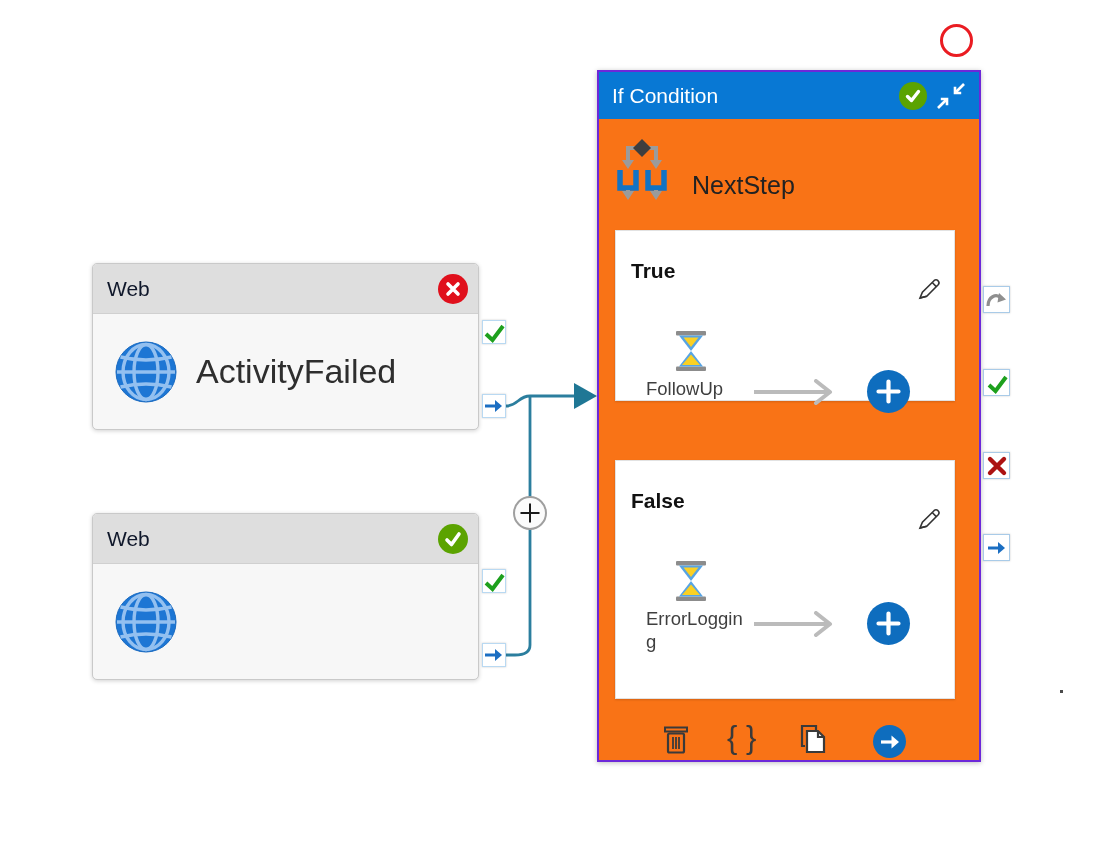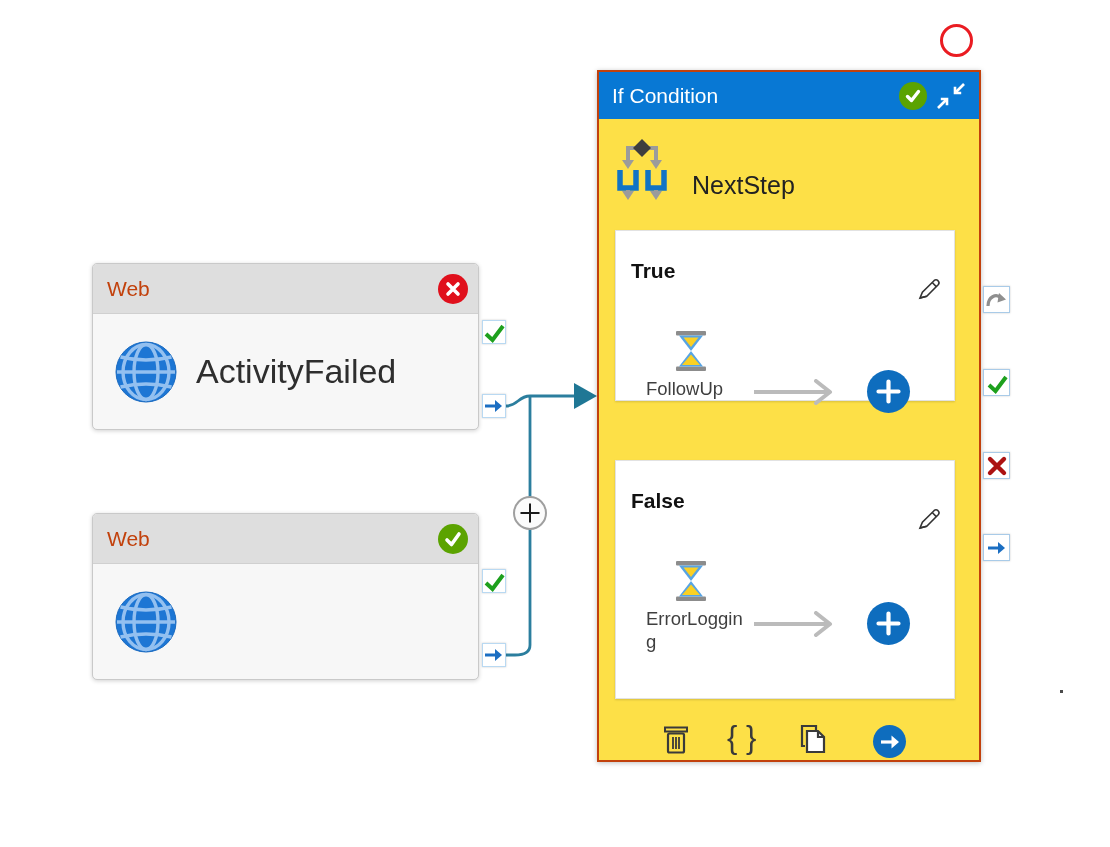--- a/index.html
+++ b/index.html
@@ -9,40 +9,40 @@
   }
   svg{display:block}
   
   .connectors{position:absolute;left:0;top:0;pointer-events:none;}
 
   
   .web-box{position:absolute;left:92px;width:385px;height:165px;background:#f7f7f7;
     border:1px solid #c9c9c9;border-radius:5px;box-shadow:0 1px 4px rgba(0,0,0,.18);}
   .web-header{height:49px;background:#dedede;border-radius:4px 4px 0 0;
     display:flex;align-items:center;padding:0 10px 0 14px;border-bottom:1px solid #d0d0d0;}
-  .web-title{font-size:21px;color:#c2410c;flex:1;}
+  .web-title{font-size:21px;color:#0f172a;flex:1;}
   .status-circle{width:30px;height:30px;border-radius:50%;display:flex;align-items:center;justify-content:center;flex:0 0 auto;}
   .status-red{background:#e0101c}
   .status-green{background:#5ba300}
   .web-body{display:flex;align-items:center;height:115px;padding-left:22px;}
   .web-name{font-size:34px;color:#2e2e2e;margin-left:19px;white-space:nowrap;}
 
   
   .port{position:absolute;width:24px;height:24px;background:#ffffff;border:1px solid #b9d9f2;
     box-shadow:0 0 2px rgba(0,0,0,.2);display:flex;align-items:center;justify-content:center;box-sizing:border-box;}
   .port-lg{width:27px;height:27px;border:1px solid #a9cbe8;}
 
   
   .line-plus{position:absolute;left:513px;top:496px;width:34px;height:34px;border-radius:50%;
     background:#fbfbfb;border:2px solid #9f9f9f;box-sizing:border-box;
     display:flex;align-items:center;justify-content:center;}
 
   
-  .if-panel{position:absolute;left:597px;top:70px;width:380px;height:688px;background:#fde047;
-    border:2px solid #c2410c;box-shadow:0 1px 5px rgba(0,0,0,.25);}
+  .if-panel{position:absolute;left:597px;top:70px;width:380px;height:688px;background:#f97316;
+    border:2px solid #6d28d9;box-shadow:0 1px 5px rgba(0,0,0,.25);}
   .if-header{height:47px;background:#0878d4;display:flex;align-items:center;padding:0 12px 0 13px;}
   .if-title{color:#ffffff;font-size:21px;flex:1;}
   .hdr-status{width:28px;height:28px;border-radius:50%;background:#5ba300;
     display:flex;align-items:center;justify-content:center;margin-right:8px;}
   .collapse-btn{width:32px;height:30px;display:flex;align-items:center;justify-content:center;}
   .if-name-row{display:flex;align-items:flex-end;margin:17px 0 0 16px;}
   .if-name{font-size:25px;color:#222222;margin-left:23px;}
 
   .branch-card{position:absolute;left:16px;width:340px;background:#ffffff;
     border:1px solid #e2e2e2;box-shadow:0 1px 2px rgba(0,0,0,.15);box-sizing:border-box;}

